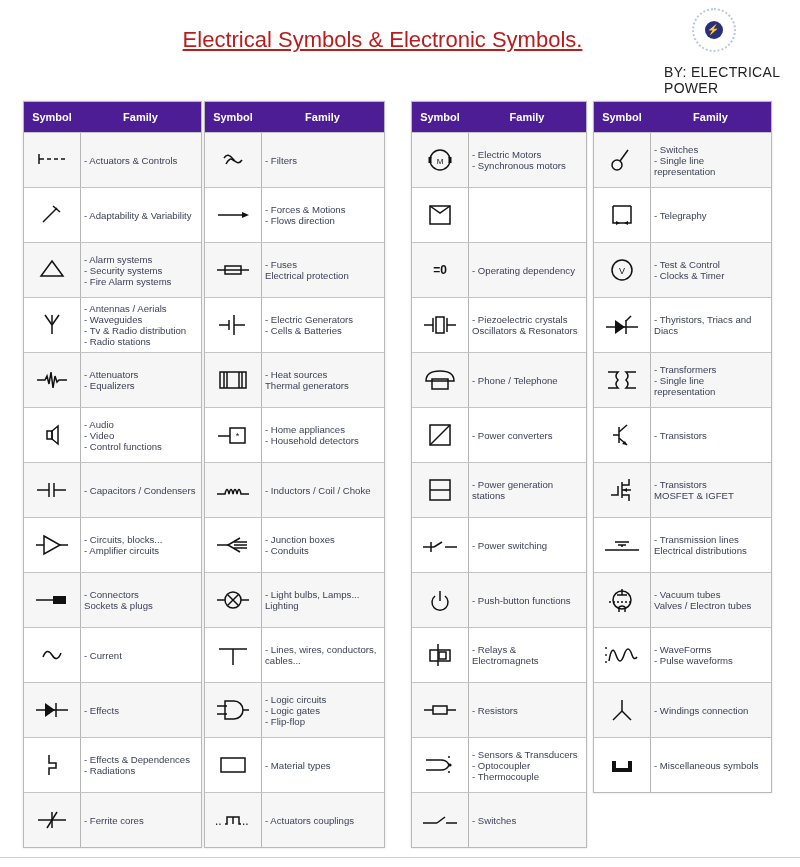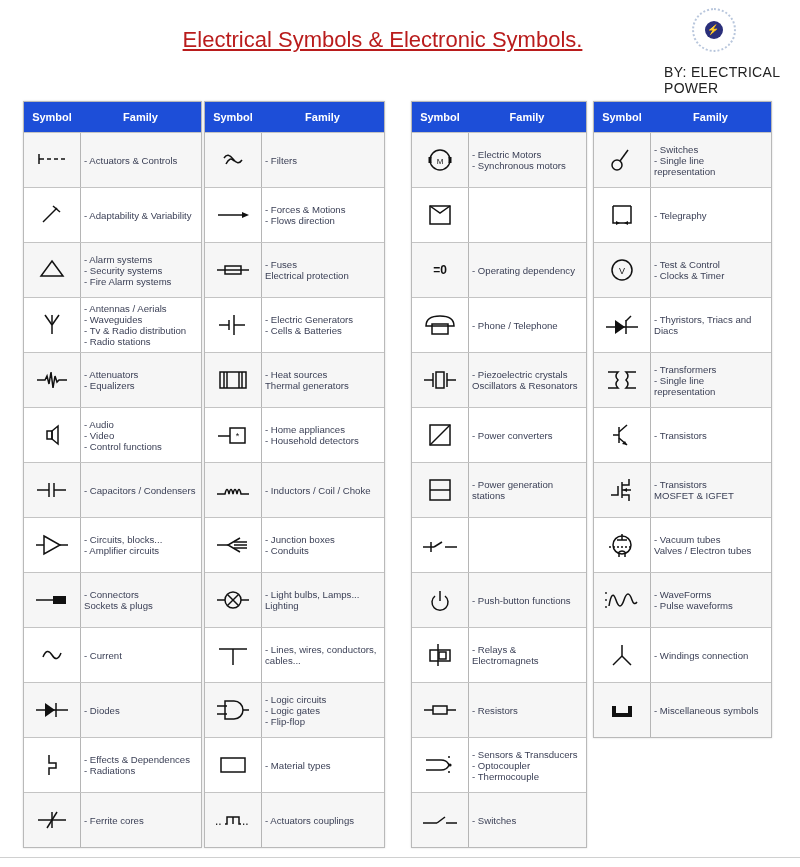--- a/index.html
+++ b/index.html
@@ -3,21 +3,21 @@
 <meta charset="utf-8">
 <style>
   html, body { margin:0; padding:0; }
   body { width:800px; height:867px; background:#ffffff; position:relative; overflow:hidden; font-family:"Liberation Sans", sans-serif; }
   .title { position:absolute; left:0; top:27px; width:765px; text-align:center; font-size:22px; color:#b91c1c; text-decoration:underline; letter-spacing:0; }
   .logo { position:absolute; left:692px; top:8px; width:44px; height:44px; border-radius:50%; }
   .logo .ring { position:absolute; inset:0; border-radius:50%; border:2px dotted #b8c6dc; }
   .logo .core { position:absolute; left:13px; top:13px; width:18px; height:18px; border-radius:50%; background:#2a2f7a; color:#9fc6ff; font-size:10px; text-align:center; line-height:18px; }
   .byline { position:absolute; left:664px; top:64px; font-size:14px; color:#222; letter-spacing:0.3px; }
   .tbl { position:absolute; top:101px; border:1px solid #b9b9b9; background:#fff; box-shadow:0 0 2px rgba(0,0,0,0.15); }
-  .hdr { height:30px; background:#1d4ed8; color:#fff; display:flex; font-size:11px; font-weight:bold; }
+  .hdr { height:30px; background:#4c1d95; color:#fff; display:flex; font-size:11px; font-weight:bold; }
   .hdr .hs { width:56px; display:flex; align-items:center; justify-content:center; }
   .hdr .hf { flex:1; display:flex; align-items:center; justify-content:center; }
   .row { height:54px; display:flex; border-top:1px solid #c4c4c4; }
   .row:nth-child(odd) { background:#f6f6f6; }
   .row .sym { width:56px; border-right:1px solid #b5b5b5; display:flex; align-items:center; justify-content:center; }
   .row .fam { flex:1; display:flex; align-items:center; padding-left:3px; font-size:9.6px; line-height:11px; color:#3a3f55; white-space:pre-line; }
   svg { display:block; }
   .bottomline { position:absolute; left:0; top:857px; width:800px; height:1px; background:#d0d0d0; }
 </style>
 </head>
@@ -143,21 +143,21 @@
       <div class="fam">- Current</div>
         </div>
         <div class="row">
           <div class="sym">
         <svg width="38" height="24" viewBox="0 0 38 24">
               <line x1="3" y1="12" x2="35" y2="12" stroke="#111" stroke-width="1.5" fill="none"></line>
               <polygon points="12,5 22,12 12,19" fill="#111"></polygon>
               <line x1="23" y1="5" x2="23" y2="19" stroke="#111" stroke-width="1.5" fill="none"></line>
             </svg>
       </div>
-      <div class="fam">- Diodes</div>
+      <div class="fam">- Effects</div>
         </div>
         <div class="row">
           <div class="sym">
         <svg width="38" height="24" viewBox="0 0 38 24">
               <polyline points="16,2 16,10 23,10 23,15 16,15 16,22" stroke="#111" stroke-width="1.5" fill="none"></polyline>
             </svg>
       </div>
       <div class="fam">- Effects &amp; Dependences
 - Radiations</div>
         </div>
@@ -352,42 +352,42 @@
           <div class="sym">
         <svg width="38" height="24" viewBox="0 0 38 24">
               <text x="19" y="16" font-size="12" font-weight="bold" text-anchor="middle" fill="#111">=0</text>
             </svg>
       </div>
       <div class="fam">- Operating dependency</div>
         </div>
         <div class="row">
           <div class="sym">
         <svg width="38" height="24" viewBox="0 0 38 24">
-              <path d="M5 13 Q5 3 19 3 Q33 3 33 13 Z" stroke="#111" stroke-width="1.5" fill="none"></path>
-              <rect x="11" y="11" width="16" height="10" stroke="#111" stroke-width="1.5" fill="none"></rect>
-            </svg>
-      </div>
-      <div class="fam">- Phone / Telephone</div>
-        </div>
-        <div class="row">
-          <div class="sym">
-        <svg width="38" height="24" viewBox="0 0 38 24">
               <line x1="3" y1="12" x2="12" y2="12" stroke="#111" stroke-width="1.5" fill="none"></line>
               <line x1="12" y1="5" x2="12" y2="19" stroke="#111" stroke-width="1.5" fill="none"></line>
               <rect x="15" y="4" width="8" height="16" stroke="#111" stroke-width="1.5" fill="none"></rect>
               <line x1="26" y1="5" x2="26" y2="19" stroke="#111" stroke-width="1.5" fill="none"></line>
               <line x1="26" y1="12" x2="35" y2="12" stroke="#111" stroke-width="1.5" fill="none"></line>
             </svg>
       </div>
       <div class="fam">- Piezoelectric crystals
 Oscillators &amp; Resonators</div>
         </div>
         <div class="row">
           <div class="sym">
         <svg width="38" height="24" viewBox="0 0 38 24">
+              <path d="M5 13 Q5 3 19 3 Q33 3 33 13 Z" stroke="#111" stroke-width="1.5" fill="none"></path>
+              <rect x="11" y="11" width="16" height="10" stroke="#111" stroke-width="1.5" fill="none"></rect>
+            </svg>
+      </div>
+      <div class="fam">- Phone / Telephone</div>
+        </div>
+        <div class="row">
+          <div class="sym">
+        <svg width="38" height="24" viewBox="0 0 38 24">
               <rect x="9" y="2" width="20" height="20" stroke="#111" stroke-width="1.5" fill="none"></rect>
               <line x1="9" y1="22" x2="29" y2="2" stroke="#111" stroke-width="1.5" fill="none"></line>
             </svg>
       </div>
       <div class="fam">- Power converters</div>
         </div>
         <div class="row">
           <div class="sym">
         <svg width="38" height="24" viewBox="0 0 38 24">
               <rect x="9" y="2" width="20" height="20" stroke="#111" stroke-width="1.5" fill="none"></rect>
@@ -399,20 +399,21 @@
         </div>
         <div class="row">
           <div class="sym">
         <svg width="38" height="24" viewBox="0 0 38 24">
               <line x1="2" y1="14" x2="13" y2="14" stroke="#111" stroke-width="1.5" fill="none"></line>
               <line x1="10" y1="9" x2="10" y2="19" stroke="#111" stroke-width="1.5" fill="none"></line>
               <line x1="13" y1="14" x2="21" y2="9" stroke="#111" stroke-width="1.5" fill="none"></line>
               <line x1="24" y1="14" x2="36" y2="14" stroke="#111" stroke-width="1.5" fill="none"></line>
             </svg>
       </div>
+      <div class="fam">- Power switching</div>
         </div>
         <div class="row">
           <div class="sym">
         <svg width="38" height="24" viewBox="0 0 38 24">
               <path d="M14 8 A8 8 0 1 0 24 8" stroke="#111" stroke-width="1.5" fill="none"></path>
               <line x1="19" y1="3" x2="19" y2="13" stroke="#111" stroke-width="1.5" fill="none"></line>
             </svg>
       </div>
       <div class="fam">- Push-button functions</div>
         </div>
@@ -543,20 +544,32 @@
               <polyline points="8,17 15,17 15,8" stroke="#111" stroke-width="1.5" fill="none"></polyline>
               <line x1="19" y1="4" x2="19" y2="20" stroke="#111" stroke-width="1.5" fill="none"></line>
               <polyline points="19,7 26,7 26,1" stroke="#111" stroke-width="1.5" fill="none"></polyline>
               <line x1="19" y1="12" x2="28" y2="12" stroke="#111" stroke-width="1.5" fill="none"></line>
               <polyline points="19,17 26,17 26,23" stroke="#111" stroke-width="1.5" fill="none"></polyline>
               <polygon points="20,12 24,10 24,14" fill="#111"></polygon>
             </svg>
       </div>
       <div class="fam">- Transistors
 MOSFET &amp; IGFET</div>
+        </div>
+        <div class="row">
+          <div class="sym">
+        <svg width="38" height="24" viewBox="0 0 38 24">
+              <line x1="2" y1="17" x2="36" y2="17" stroke="#111" stroke-width="1.5" fill="none"></line>
+              <line x1="12" y1="9" x2="26" y2="9" stroke="#111" stroke-width="1.5" fill="none"></line>
+              <line x1="15" y1="12" x2="23" y2="12" stroke="#111" stroke-width="1.5" fill="none"></line>
+              <line x1="19" y1="12" x2="19" y2="14" stroke="#111" stroke-width="1.5" fill="none"></line>
+            </svg>
+      </div>
+      <div class="fam">- Transmission lines
+Electrical distributions</div>
         </div>
         <div class="row">
           <div class="sym">
         <svg width="38" height="24" viewBox="0 0 38 24">
               <circle cx="19" cy="12" r="9" stroke="#111" stroke-width="1.5" fill="none"></circle>
               <line x1="19" y1="1" x2="19" y2="7" stroke="#111" stroke-width="1.5" fill="none"></line>
               <line x1="14" y1="7" x2="24" y2="7" stroke="#111" stroke-width="1.5" fill="none"></line>
               <line x1="6" y1="14" x2="28" y2="14" stroke="#111" stroke-width="1.5" fill="none" stroke-dasharray="2,2"></line>
               <path d="M15 20 Q19 16 23 20" stroke="#111" stroke-width="1.5" fill="none"></path>
               <line x1="16" y1="20" x2="16" y2="24" stroke="#111" stroke-width="1.5" fill="none"></line>

